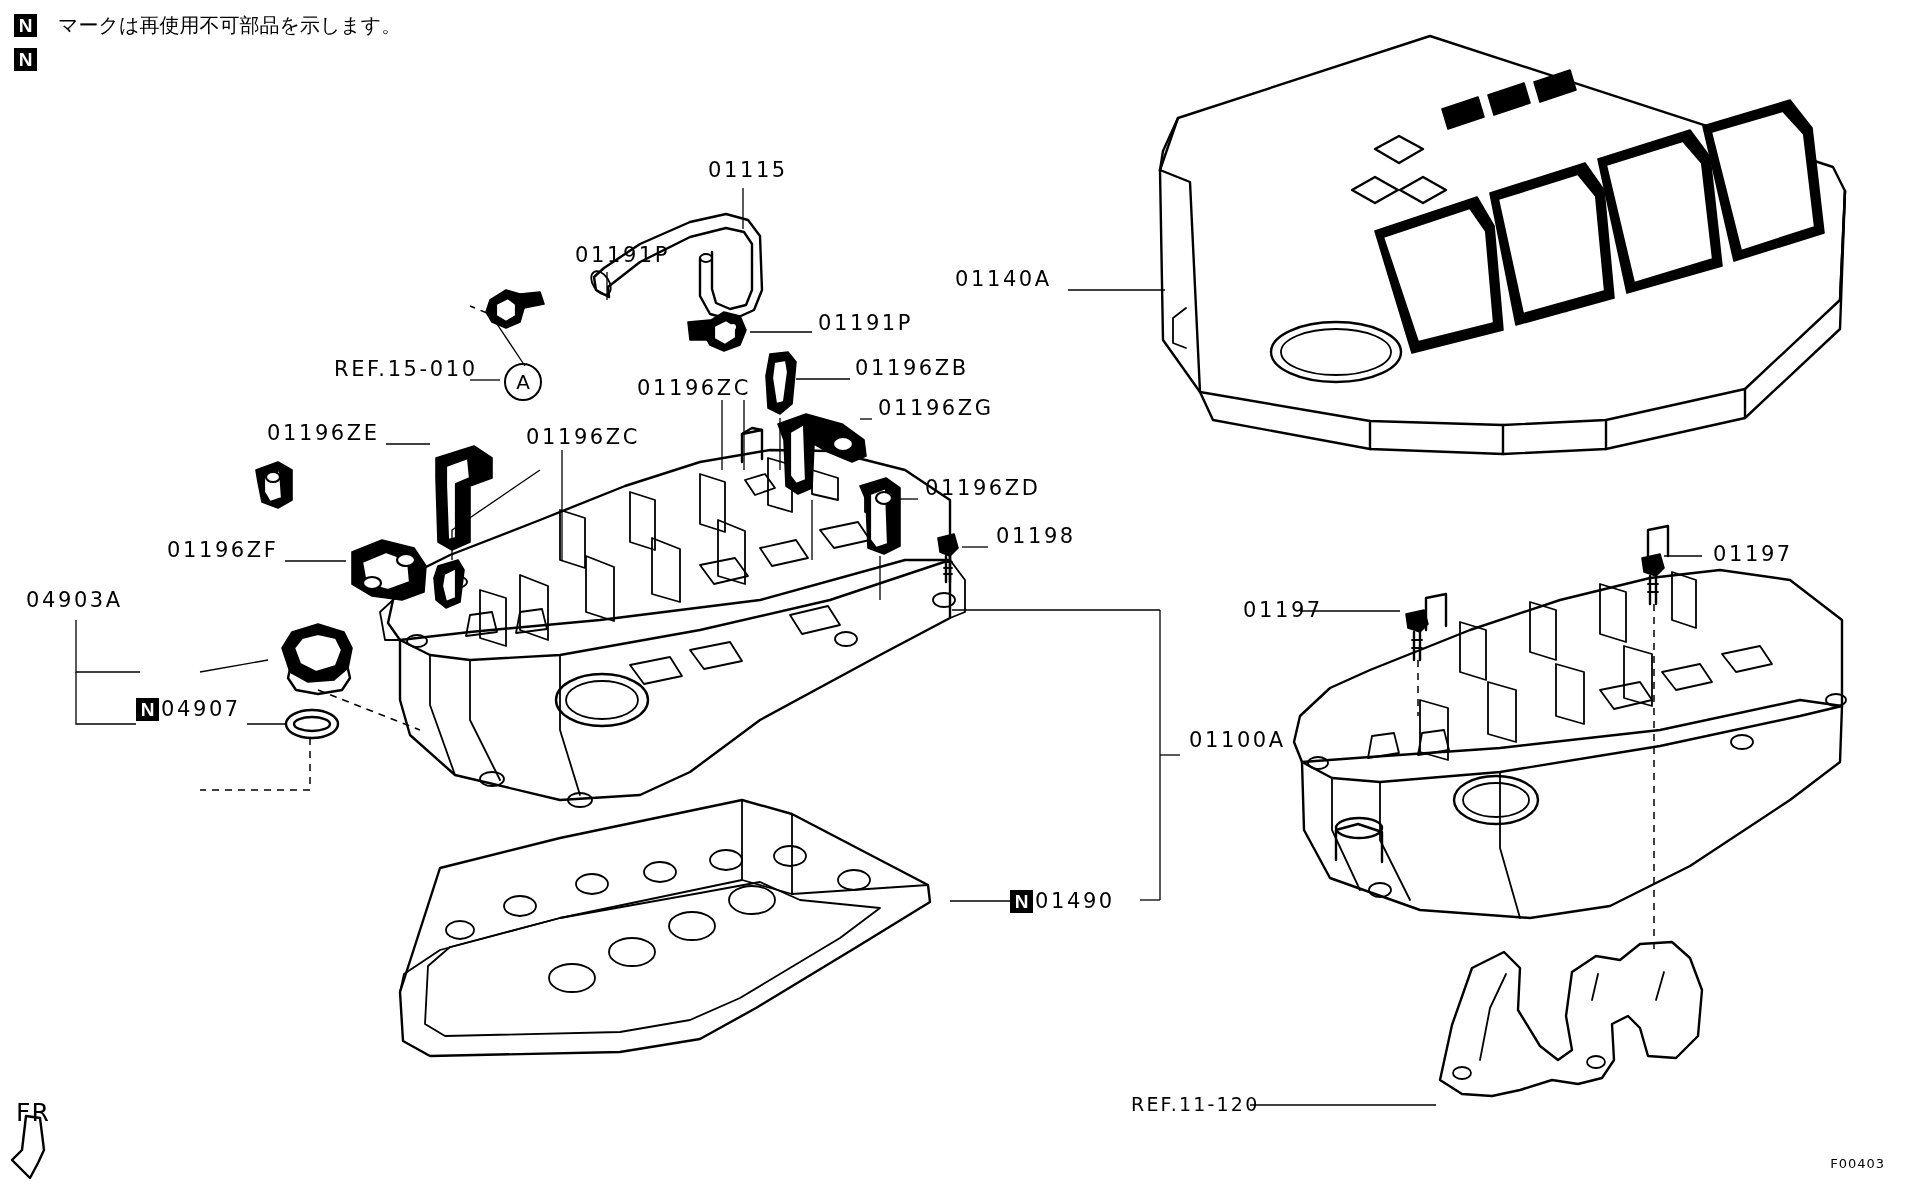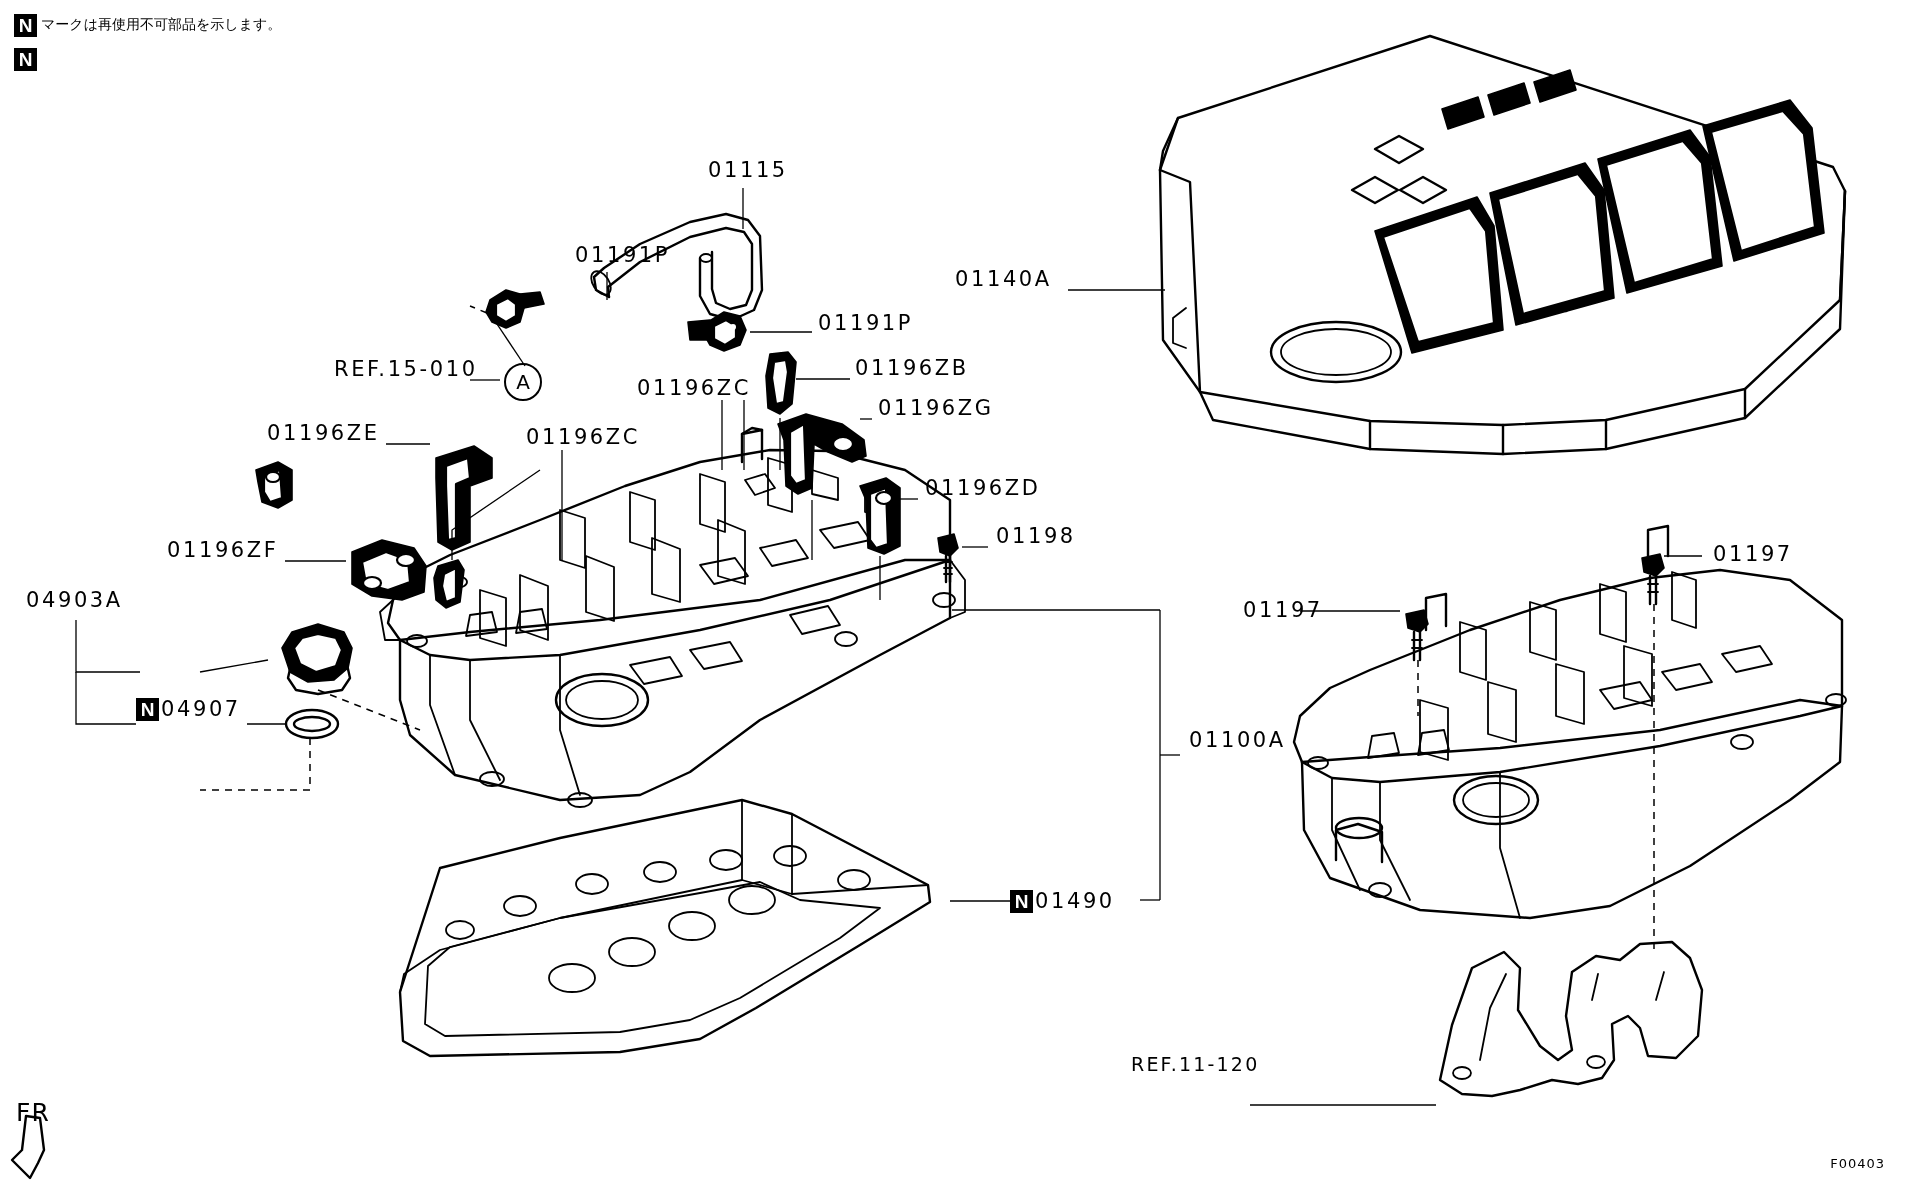--- a/index.html
+++ b/index.html
@@ -7,21 +7,21 @@
        font-family:"Liberation Sans","DejaVu Sans",sans-serif;color:#000;}
   #stage{position:absolute;left:0;top:0;width:1907px;height:1187px;}
 
   
   .legend{position:absolute;left:14px;top:10px;}
   .legend-row{display:flex;align-items:center;height:30px;margin-bottom:4px;}
   .nbadge{display:inline-flex;align-items:center;justify-content:center;
           width:23px;height:23px;background:#000;color:#fff;
           font-family:"Liberation Sans",sans-serif;font-weight:bold;
           font-size:19px;line-height:23px;flex:none;}
-  .legend-jp{font-size:14px;margin-left:4px;letter-spacing:0px;
+  .legend-jp{font-size:20px;margin-left:21px;letter-spacing:0px;
              font-family:"DejaVu Sans",sans-serif;}
   .legend-en{font-size:20px;margin-left:7px;letter-spacing:3.2px;
              font-family:"DejaVu Sans Mono","Liberation Mono",monospace;}
 
   
   .lbl{position:absolute;font-size:21px;letter-spacing:2.6px;white-space:nowrap;
        font-family:"DejaVu Sans","Liberation Sans",sans-serif;}
   .lbl.sm{font-size:19px;letter-spacing:2.2px;}
   .lbl-n{position:absolute;display:flex;align-items:center;white-space:nowrap;}
   .lbl-n .txt{font-size:21px;letter-spacing:2.6px;margin-left:2px;
@@ -462,19 +462,19 @@
 
   <div class="lbl" style="left:1713px;top:542px;">01197</div>
 
   <div class="lbl" style="left:1189px;top:740px;transform:translateY(-50%);">01100A</div>
 
   <div class="lbl-n" style="left:1010px;top:901px;transform:translateY(-50%);">
     <span class="nbadge">N</span>
     <span class="txt">01490</span>
   </div>
 
-  <div class="lbl sm" style="left:1131px;top:1053px;">REF.11-120</div>
+  <div class="lbl sm" style="left:1131px;top:1093px;">REF.11-120</div>
 
   <div class="fr-label" style="left:16px;top:1098px;">FR</div>
 
   <div class="footer-code">F00403</div>
 
 </div>
 
 </body></html>

